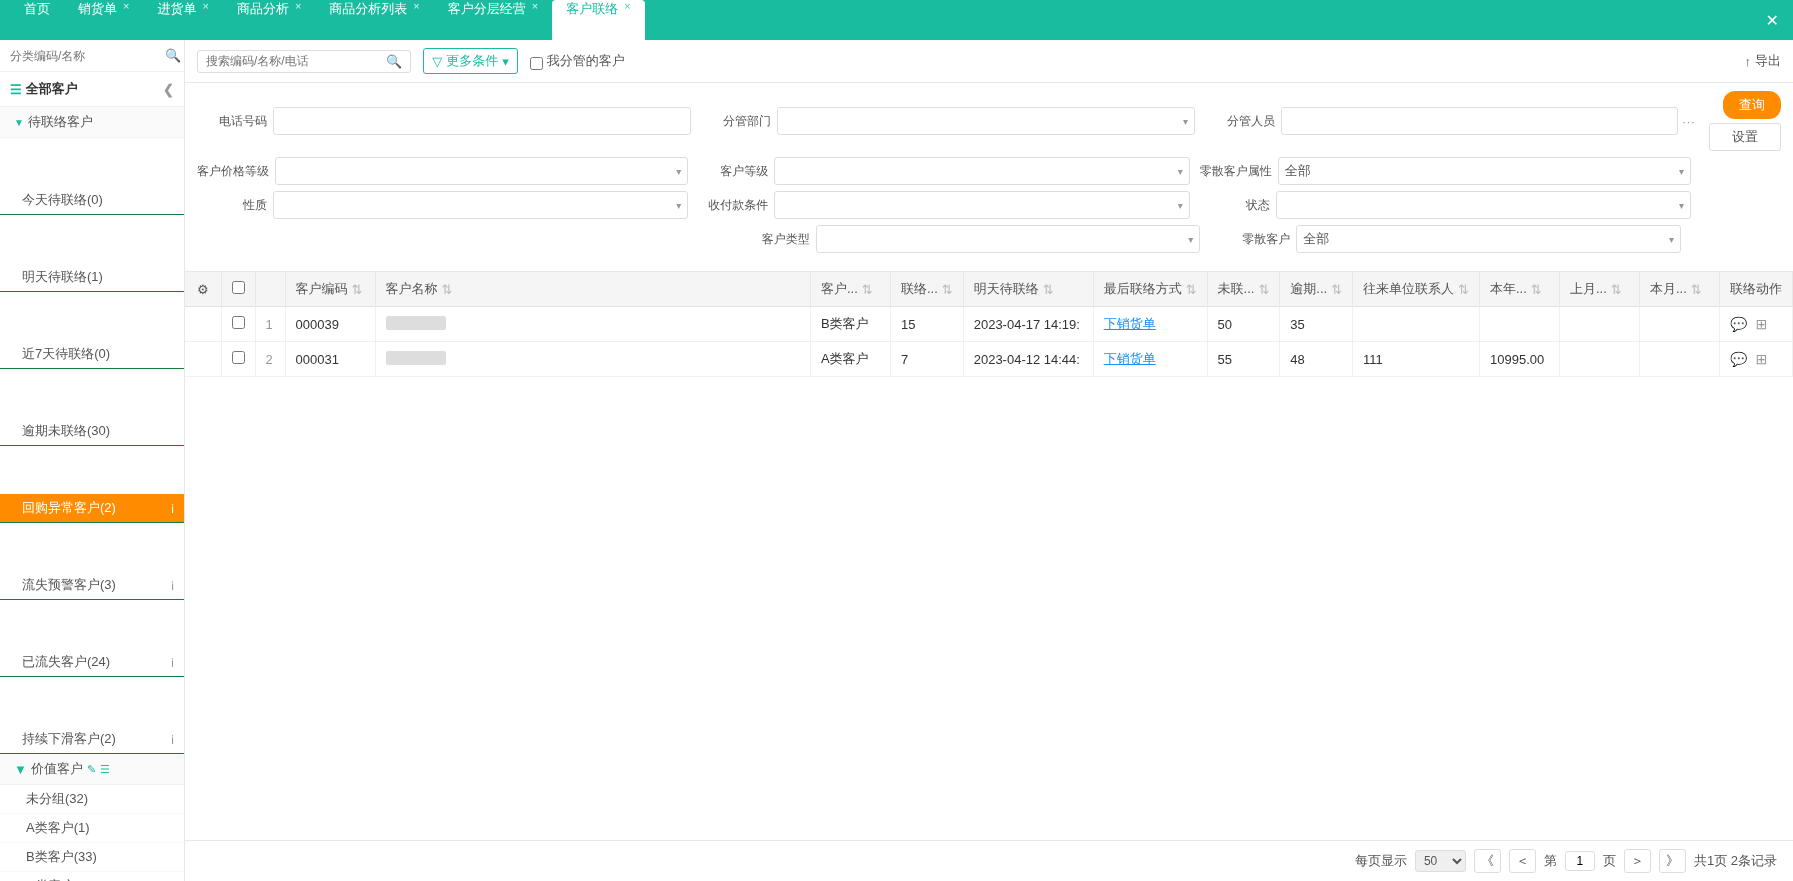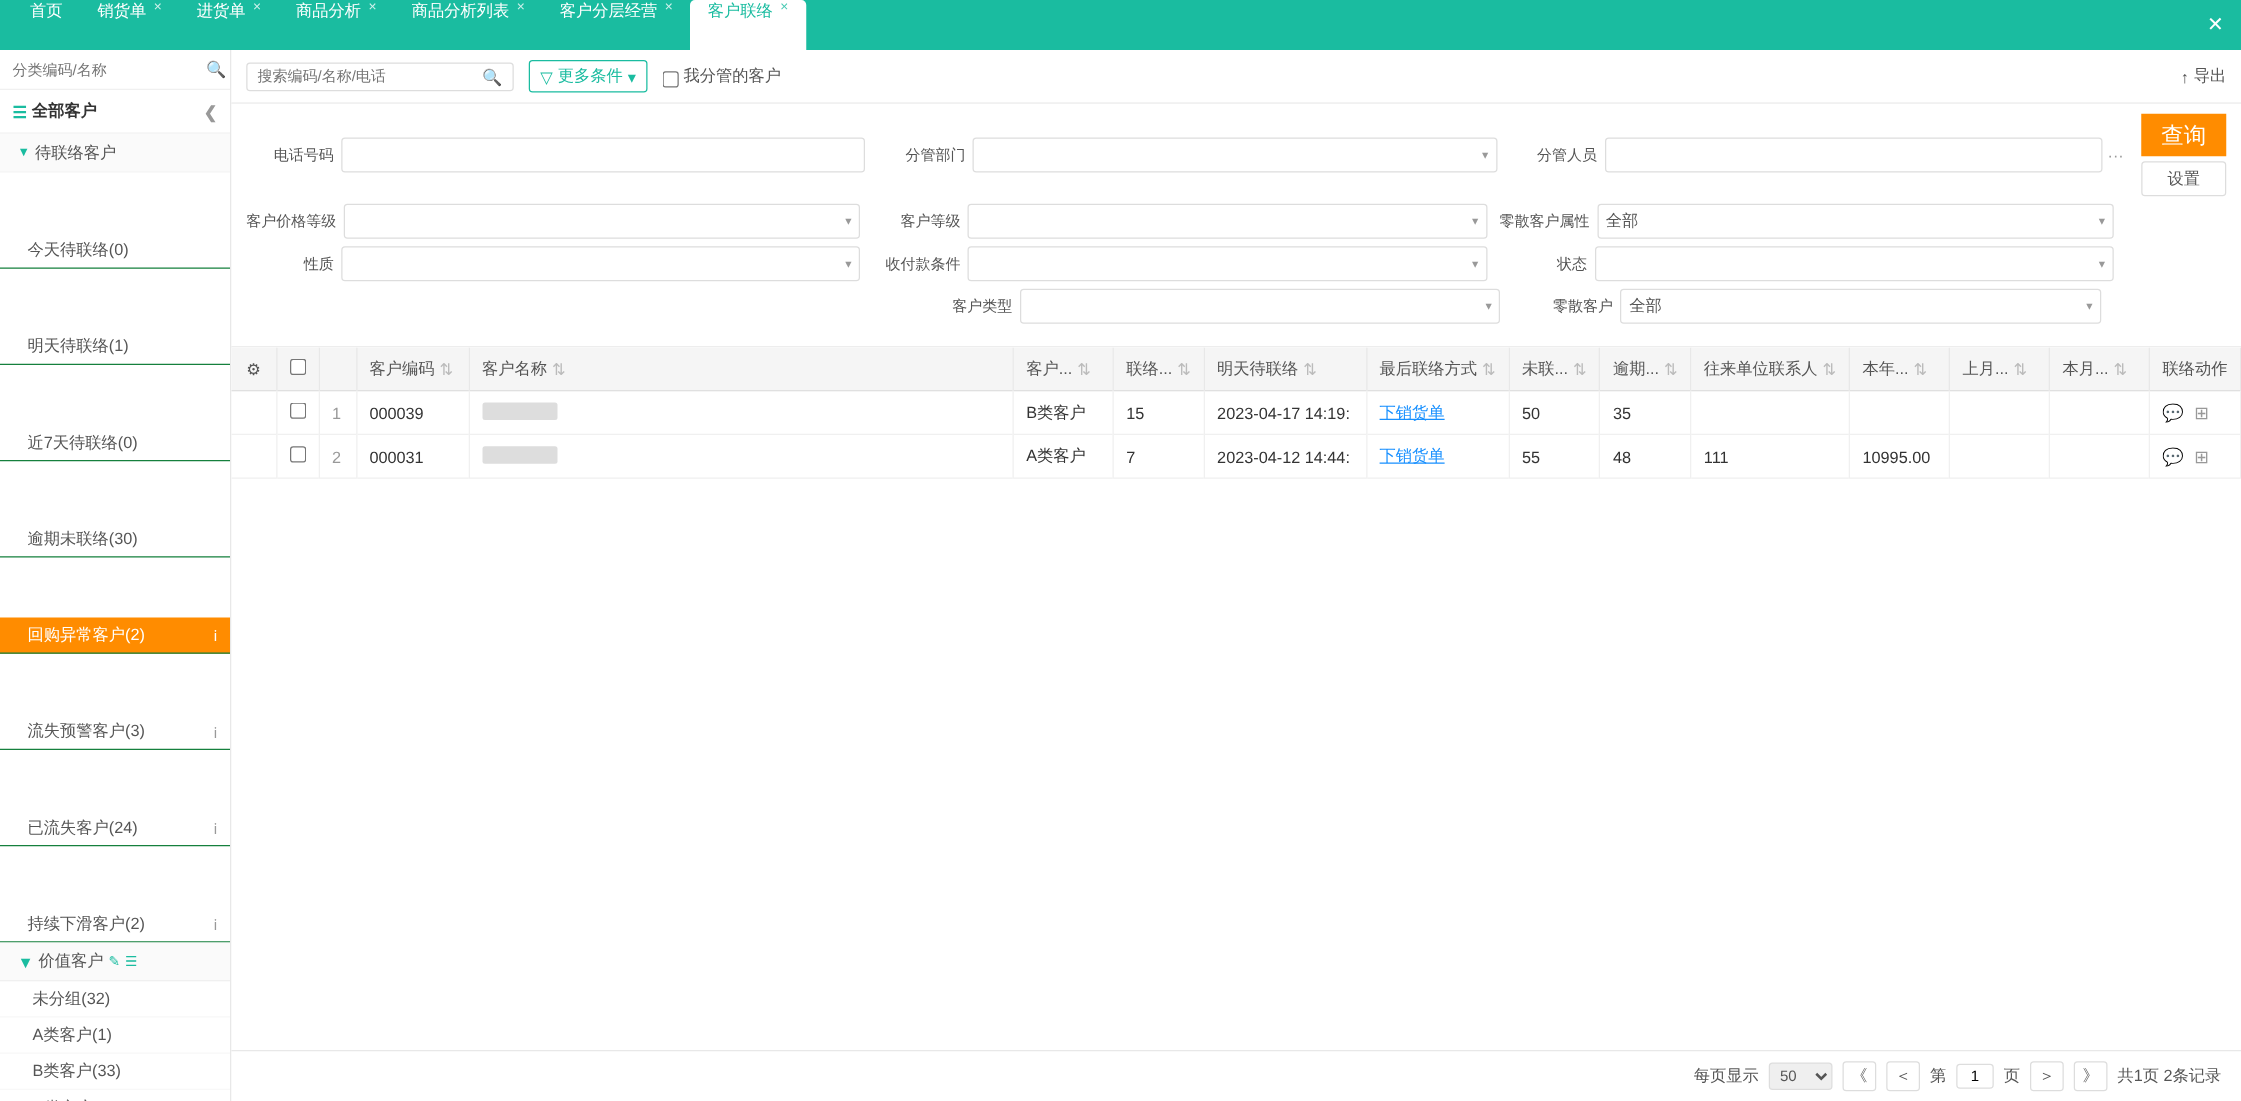--- a/index.html
+++ b/index.html
@@ -275,25 +275,26 @@
     .action-buttons {
       display: flex;
       flex-direction: column;
       gap: 4px;
       justify-content: center;
     }
     .btn-query {
       background: #ff8c00;
       color: white;
       border: none;
-      border-radius: 0;
+      border-radius: 12px;
       padding: 5px 16px;
-      font-size: 18px;
+      font-size: 13px;
       cursor: pointer;
       white-space: nowrap;
+      margin-left: 14px;
     }
     .btn-settings {
       background: white;
       color: #555;
       border: 1px solid #ddd;
       border-radius: 3px;
       padding: 4px 14px;
       font-size: 13px;
       cursor: pointer;
       white-space: nowrap;

